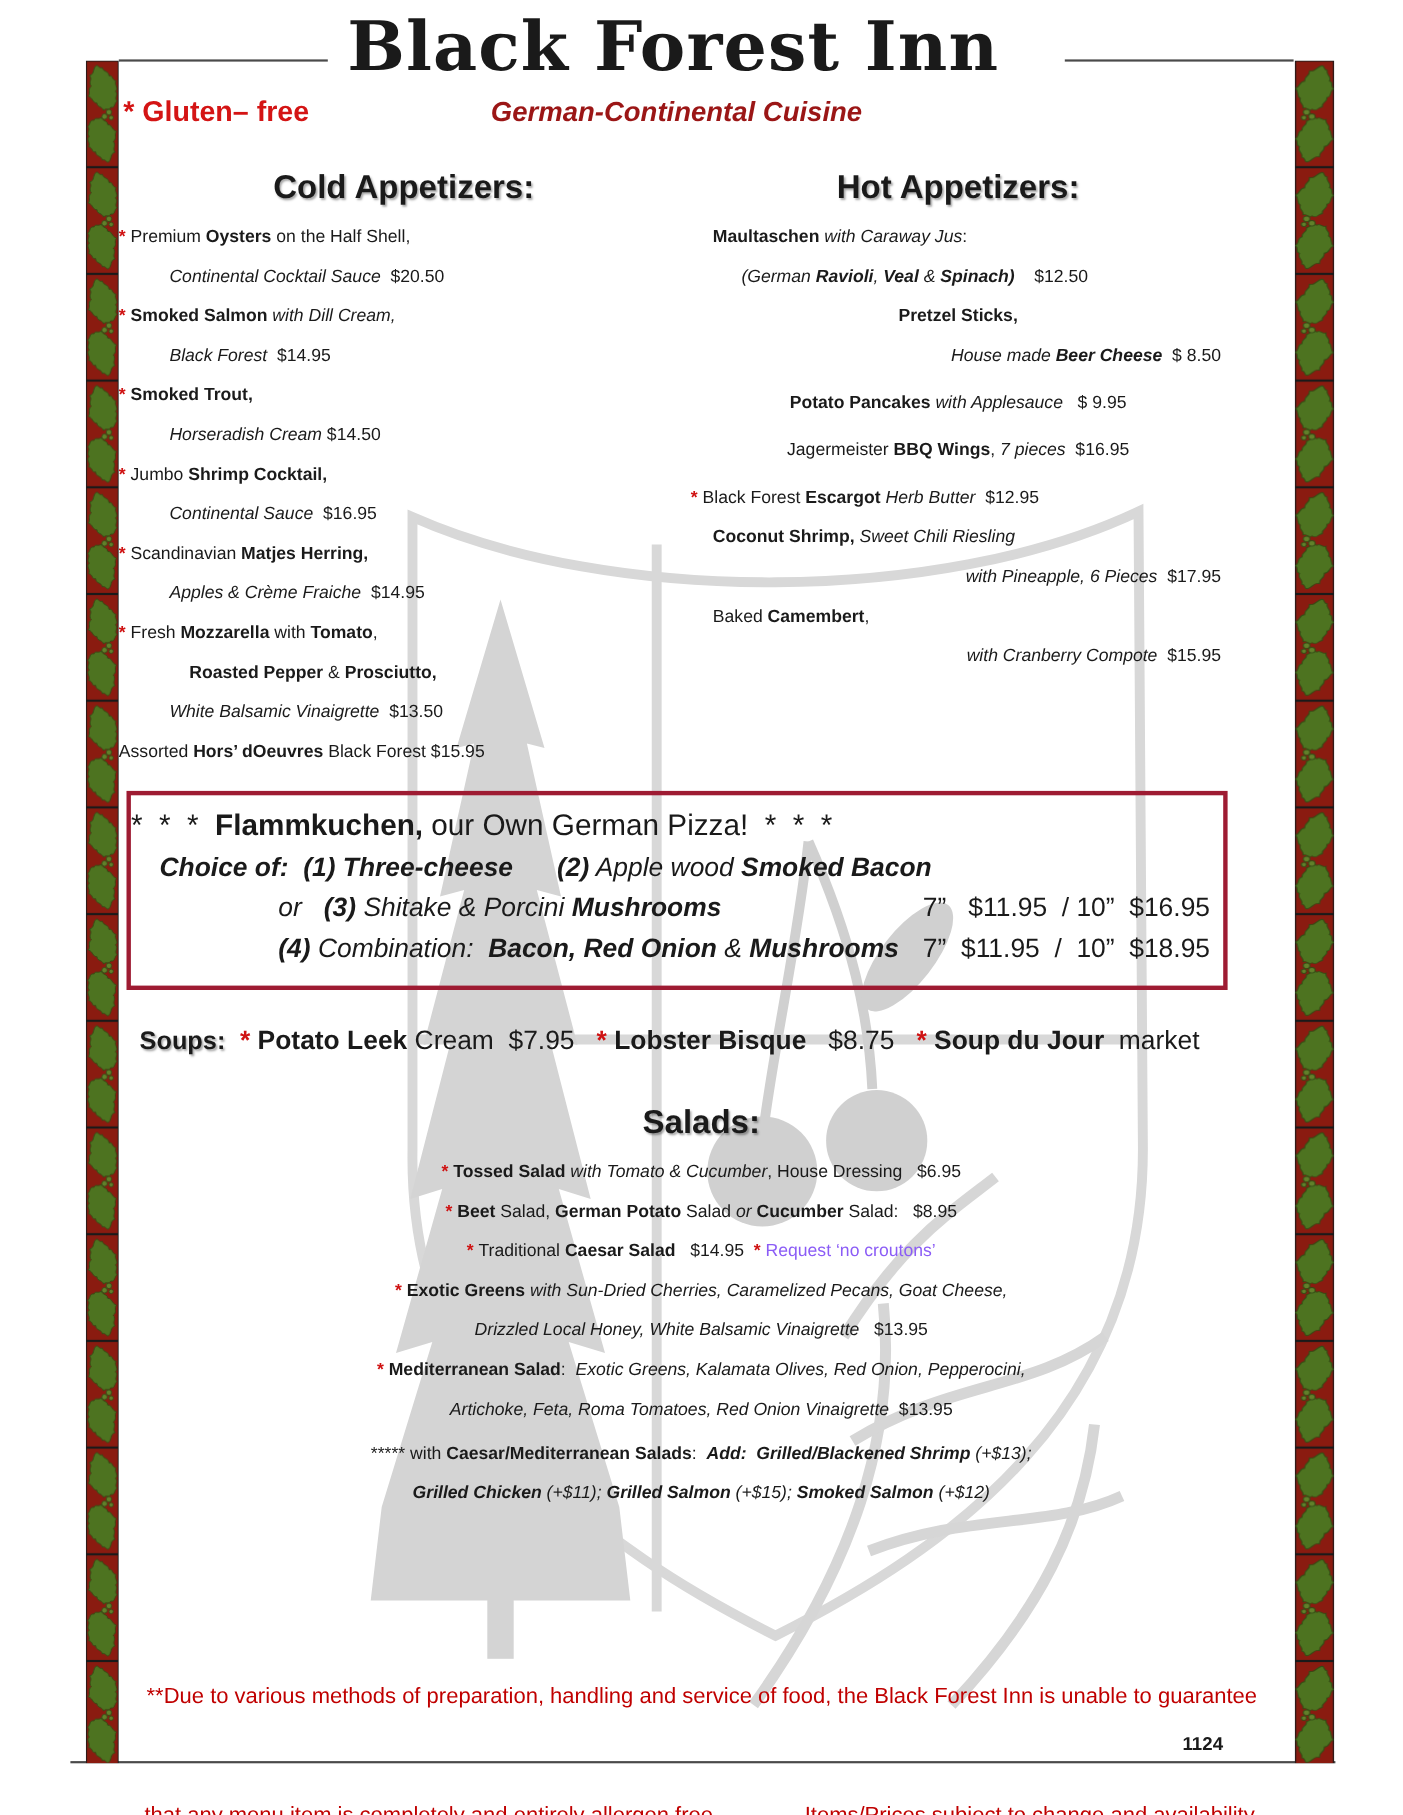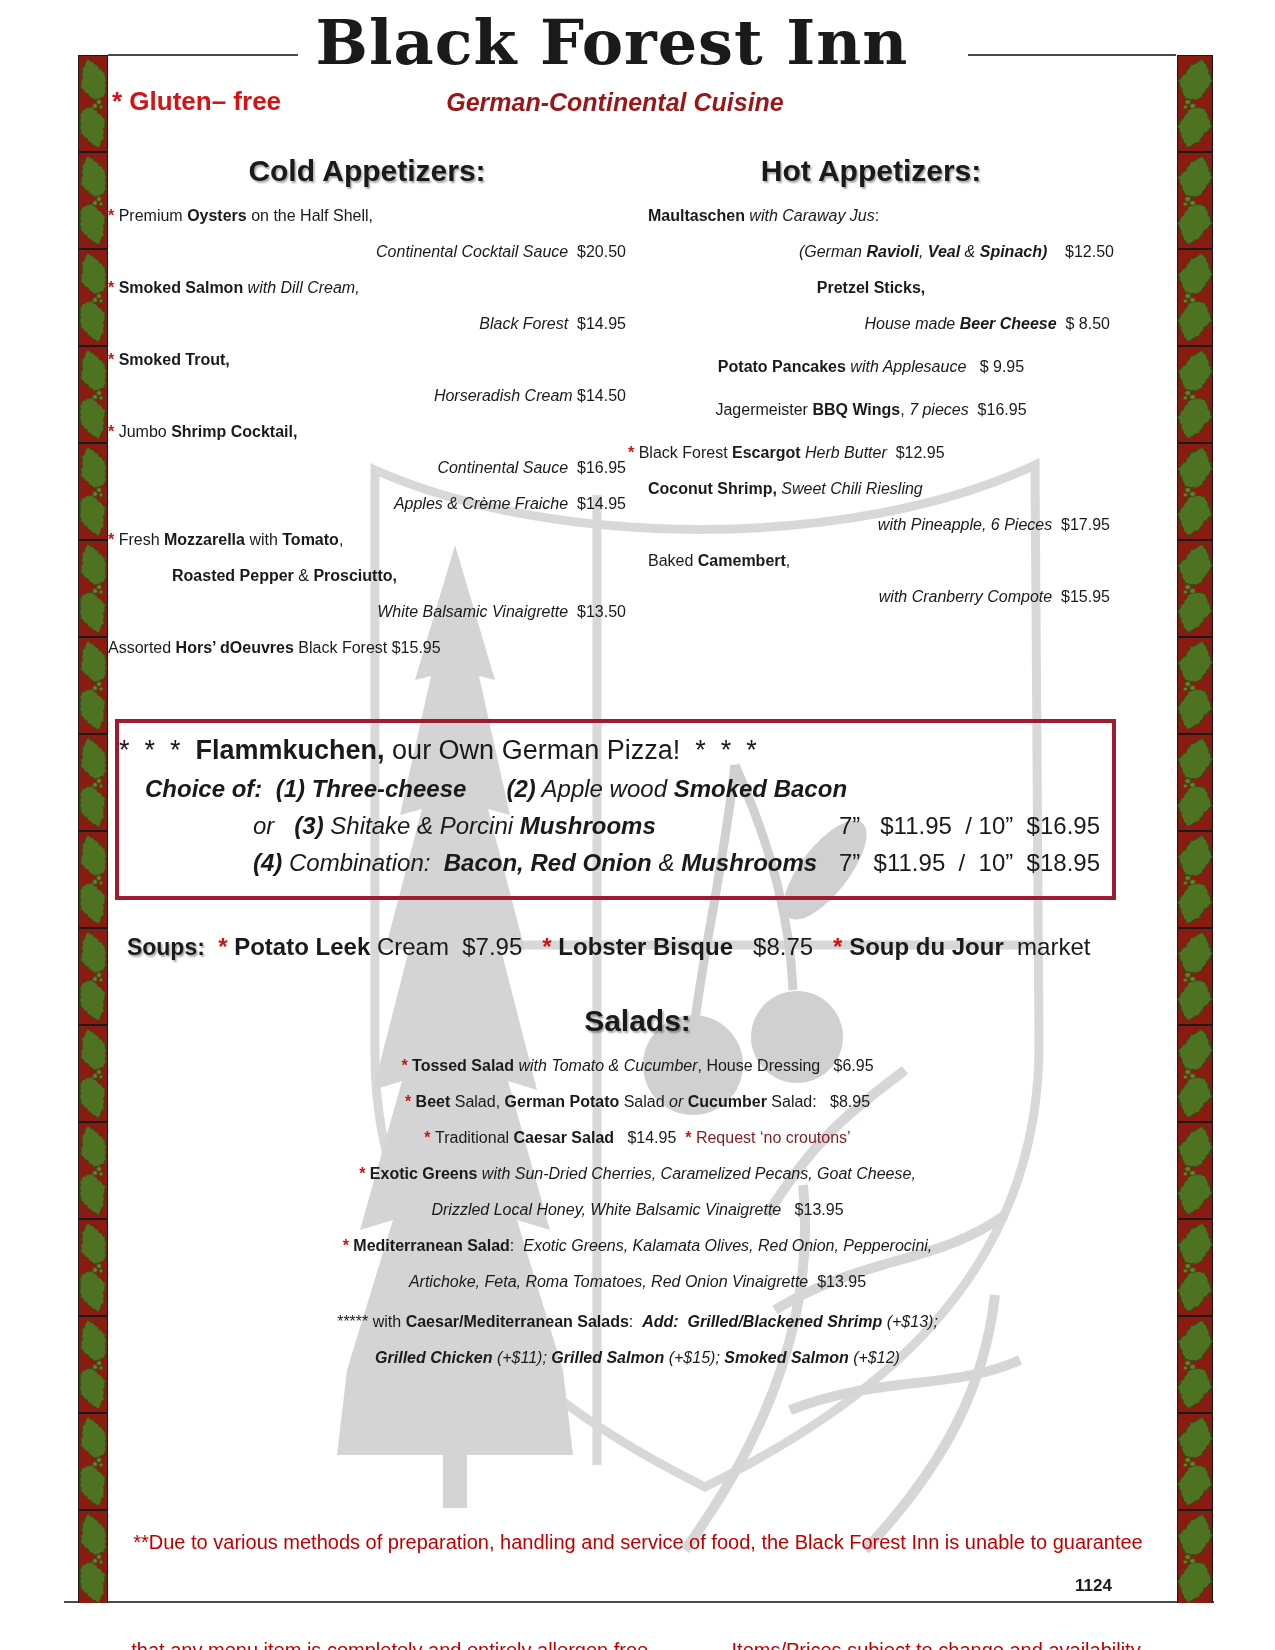--- a/index.html
+++ b/index.html
@@ -23,29 +23,29 @@
   
   .title{left:0;top:6px;width:1224px;text-align:center;
     font-family:"DejaVu Serif",serif;font-weight:bold;font-size:62px;letter-spacing:1px;z-index:3;}
   .gluten{left:112px;top:86px;font-size:26px;font-weight:bold;color:#d41414;z-index:3;white-space:pre;}
   .cuisine{left:300px;top:88px;width:630px;text-align:center;
     font-size:25px;font-weight:bold;font-style:italic;color:#9b1616;z-index:3;}
   
   .line{white-space:pre-wrap;font-size:16px;line-height:36px;}
   .b{font-weight:bold;}
   .i{font-style:italic;}
-  .r{color:#7f1d1d;}
+  .r{color:#8b5cf6;}
   .rb{color:#cf1212;font-weight:bold;}
   .sec-head{font-size:30px;font-weight:bold;text-align:center;line-height:42px;margin-bottom:6px;
     text-shadow:1.5px 1.5px 2px rgba(0,0,0,.35);}
   
   .col{position:absolute;top:150px;z-index:3;}
   .col-cold{left:108px;width:518px;}
   .col-hot{left:628px;width:486px;}
-  .ind1{padding-left:46px;text-align:right;}
+  .ind1{padding-left:46px;}
   .ind2{padding-left:64px;}
   .indsm{padding-left:20px;}
   .ctr{text-align:center;}
   .rgt{text-align:right;padding-right:4px;}
   .mt{margin-top:7px;}
   
   .fk-box{position:absolute;left:115px;top:719px;width:993px;height:165px;
     border:4px solid #9e1b32;z-index:3;padding-top:8px;background:transparent;}
   .fk-title{font-size:27px;line-height:38px;white-space:pre-wrap;}
   .fk-line{font-size:24px;line-height:35px;font-style:italic;white-space:pre-wrap;margin-top:2px;}
@@ -137,20 +137,21 @@
 <div class="col col-cold">
   <div class="sec-head">Cold Appetizers:</div>
   <div class="line"><span class="rb">* </span><span>Premium </span><span class="b">Oysters</span><span> on the Half Shell,</span></div>
   <div class="line ind1"><span class="i">Continental Cocktail Sauce</span><span>  $20.50</span></div>
   <div class="line"><span class="rb">* </span><span class="b">Smoked Salmon</span><span class="i"> with Dill Cream,</span></div>
   <div class="line ind1"><span class="i">Black Forest</span><span>  $14.95</span></div>
   <div class="line"><span class="rb">* </span><span class="b">Smoked Trout,</span></div>
   <div class="line ind1"><span class="i">Horseradish Cream </span><span>$14.50</span></div>
   <div class="line"><span class="rb">* </span><span>Jumbo </span><span class="b">Shrimp Cocktail,</span></div>
   <div class="line ind1"><span class="i">Continental Sauce</span><span>  $16.95</span></div>
+  <div class="line"><span class="rb">* </span><span>Scandinavian </span><span class="b">Matjes Herring,</span></div>
   <div class="line ind1"><span class="i">Apples &amp; Crème Fraiche</span><span>  $14.95</span></div>
   <div class="line"><span class="rb">* </span><span>Fresh </span><span class="b">Mozzarella</span><span> with </span><span class="b">Tomato</span><span>,</span></div>
   <div class="line ind2"><span class="b">Roasted Pepper</span><span> &amp; </span><span class="b">Prosciutto,</span></div>
   <div class="line ind1"><span class="i">White Balsamic Vinaigrette</span><span>  $13.50</span></div>
   <div class="line"><span>Assorted </span><span class="b">Hors’ dOeuvres</span><span> Black Forest $15.95</span></div>
 </div>
 
 <div class="col col-hot">
   <div class="sec-head">Hot Appetizers:</div>
   <div class="line indsm"><span class="b">Maultaschen</span><span class="i"> with Caraway Jus</span><span>:</span></div>

